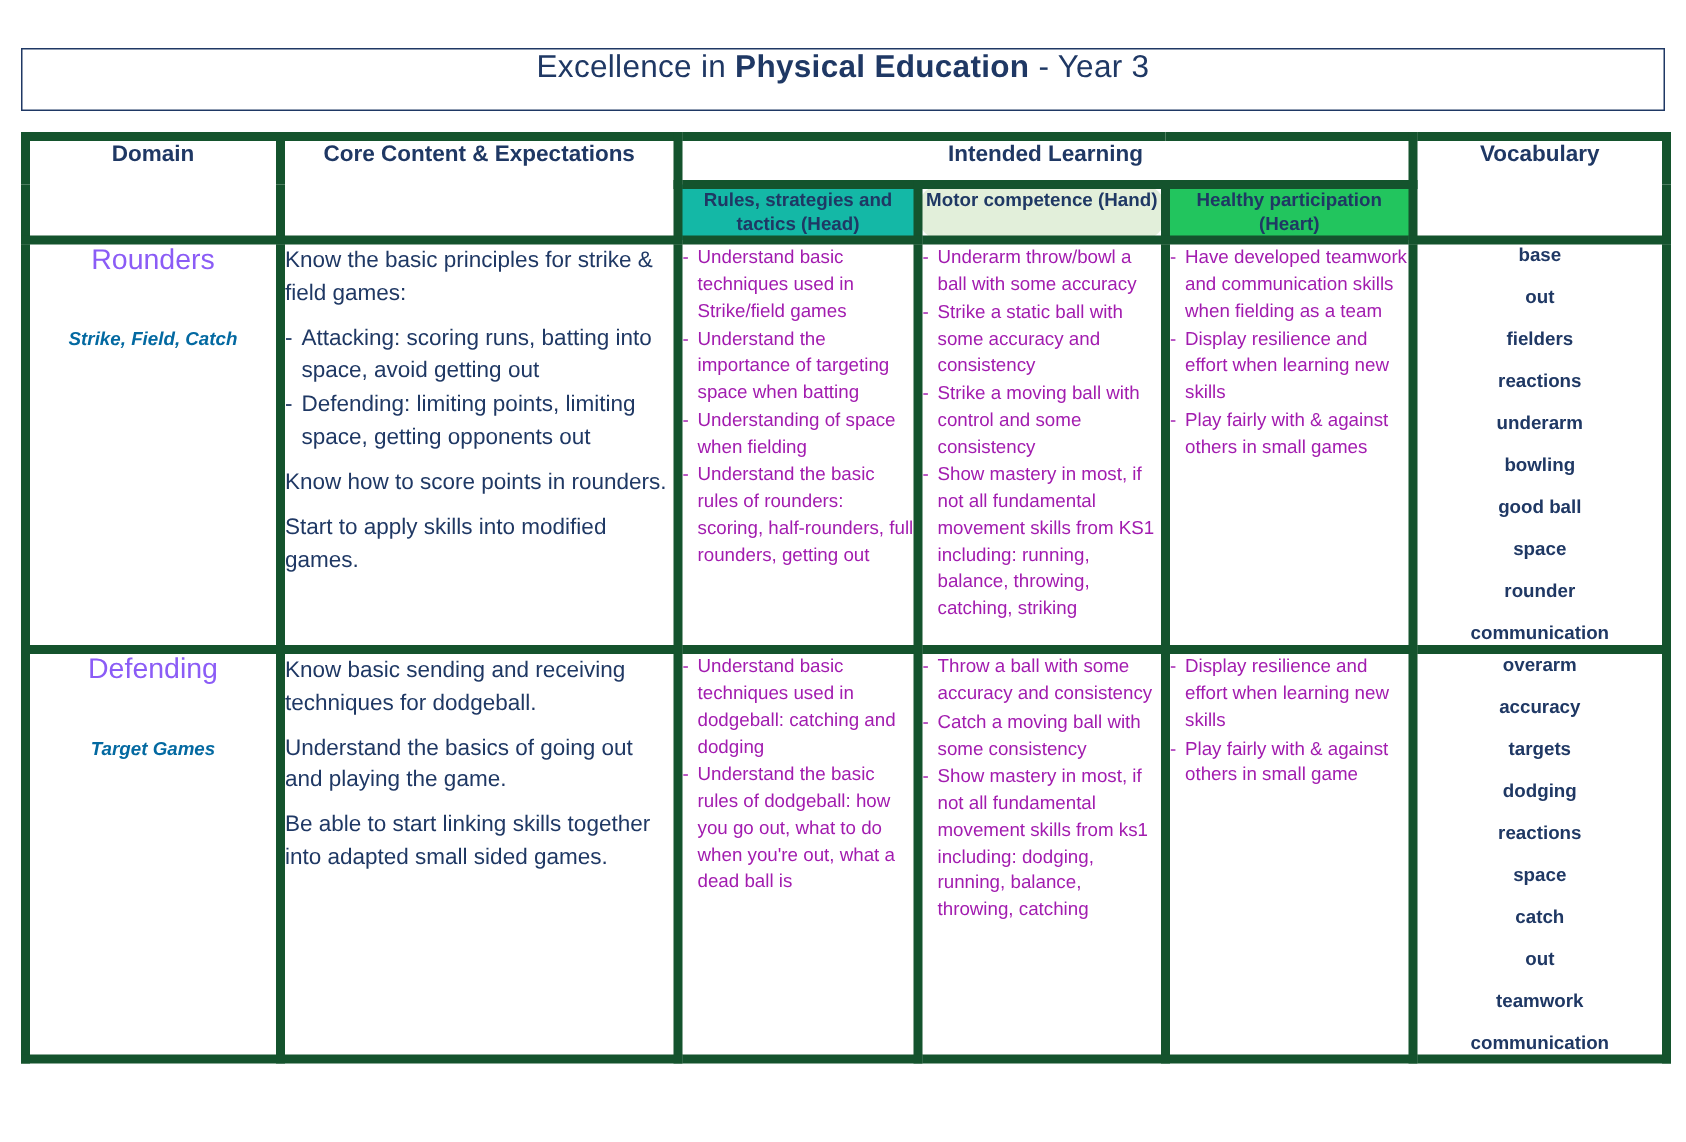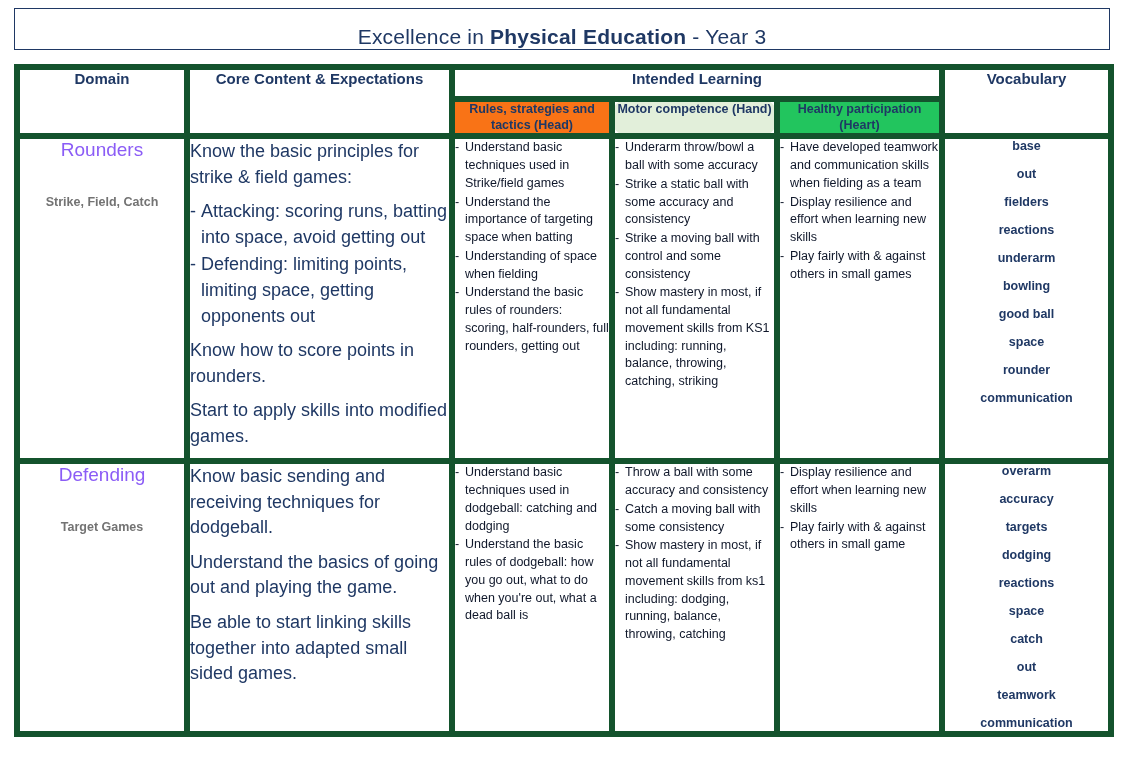--- a/index.html
+++ b/index.html
@@ -19,23 +19,24 @@
     height: 761px;
     position: relative;
     box-sizing: border-box;
     padding: 8px 14px 0 14px;
   }
   
   .title-banner {
     border: 1px solid #1f3864;
     height: 40px;
     display: flex;
-    align-items: flex-end;
+    align-items: flex-start;
     justify-content: center;
     margin-bottom: 14px;
+    margin-top: 24px;
   }
   .title-text {
     font-size: 21px;
     color: #1f3864;
     letter-spacing: .2px;
     white-space: pre;
   }
   .title-text .bold { font-weight: bold; }
 
   
@@ -68,21 +69,21 @@
   }
   .hdr-sub {
     text-align: center;
     font-weight: bold;
     font-size: 12.5px;
     color: #1f3864;
     vertical-align: middle;
     padding: 5px 6px;
     line-height: 1.25;
   }
-  .sub-head { background: #f97316; }
+  .sub-head { background: #14b8a6; }
   .sub-hand { background: #e2efda; border-radius: 16px; }
   .sub-heart { background: #22c55e; }
 
   
   col.c-domain { width: 170px; }
   col.c-core   { width: 265px; }
   col.c-head   { width: 160px; }
   col.c-hand   { width: 165px; }
   col.c-heart  { width: 165px; }
   col.c-vocab  { width: 169px; }
@@ -94,25 +95,26 @@
     padding: 10px 6px;
   }
   .domain-name {
     font-size: 19px;
     color: #8b5cf6;
     margin-bottom: 34px;
   }
   .domain-sub {
     font-size: 12.5px;
     font-weight: bold;
-    color: #737373;
+    color: #0369a1;
+    font-style: italic;
   }
   .core-cell {
     padding: 8px 10px 10px 10px;
-    font-size: 18px;
+    font-size: 15px;
     line-height: 1.42;
     color: #1f3864;
   }
   .core-cell p { margin: 0 0 9px 0; }
   .core-cell ul {
     margin: 0 0 9px 0;
     padding: 0;
     list-style: none;
   }
   .core-cell ul li {
@@ -123,21 +125,21 @@
   .core-cell ul li:before {
     content: "-";
     position: absolute;
     left: 0;
     top: 0;
   }
   .il-cell {
     padding: 7px 7px 8px 8px;
     font-size: 12.5px;
     line-height: 1.42;
-    color: #0f172a;
+    color: #a21caf;
   }
   .il-cell ul {
     margin: 0;
     padding: 0;
     list-style: none;
   }
   .il-cell ul li {
     position: relative;
     padding-left: 10px;
     margin-bottom: 1px;

